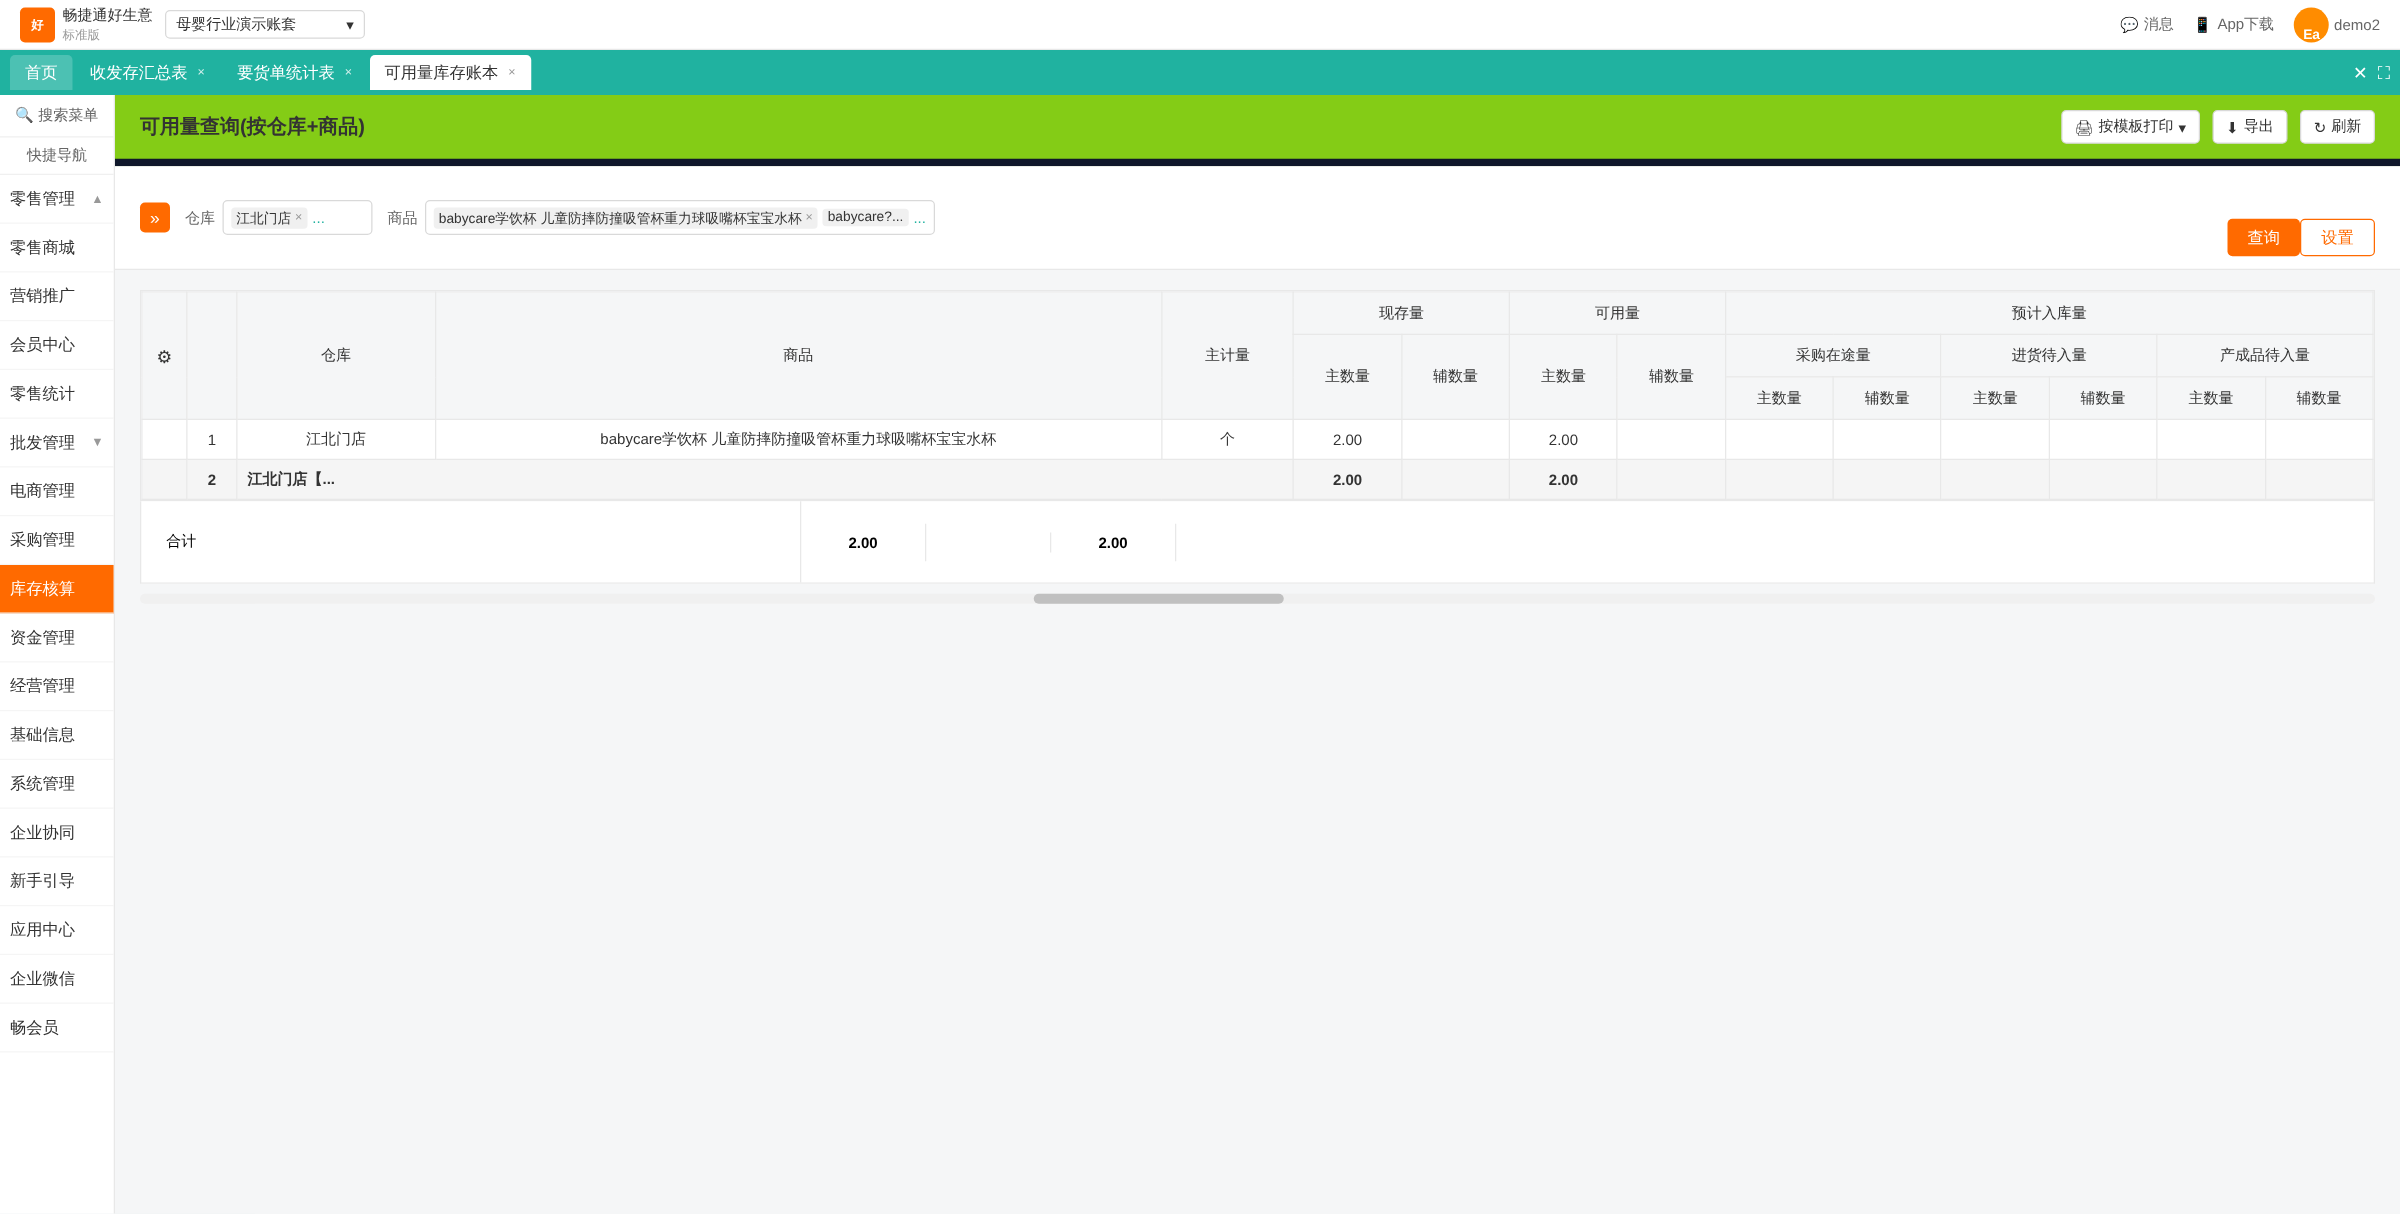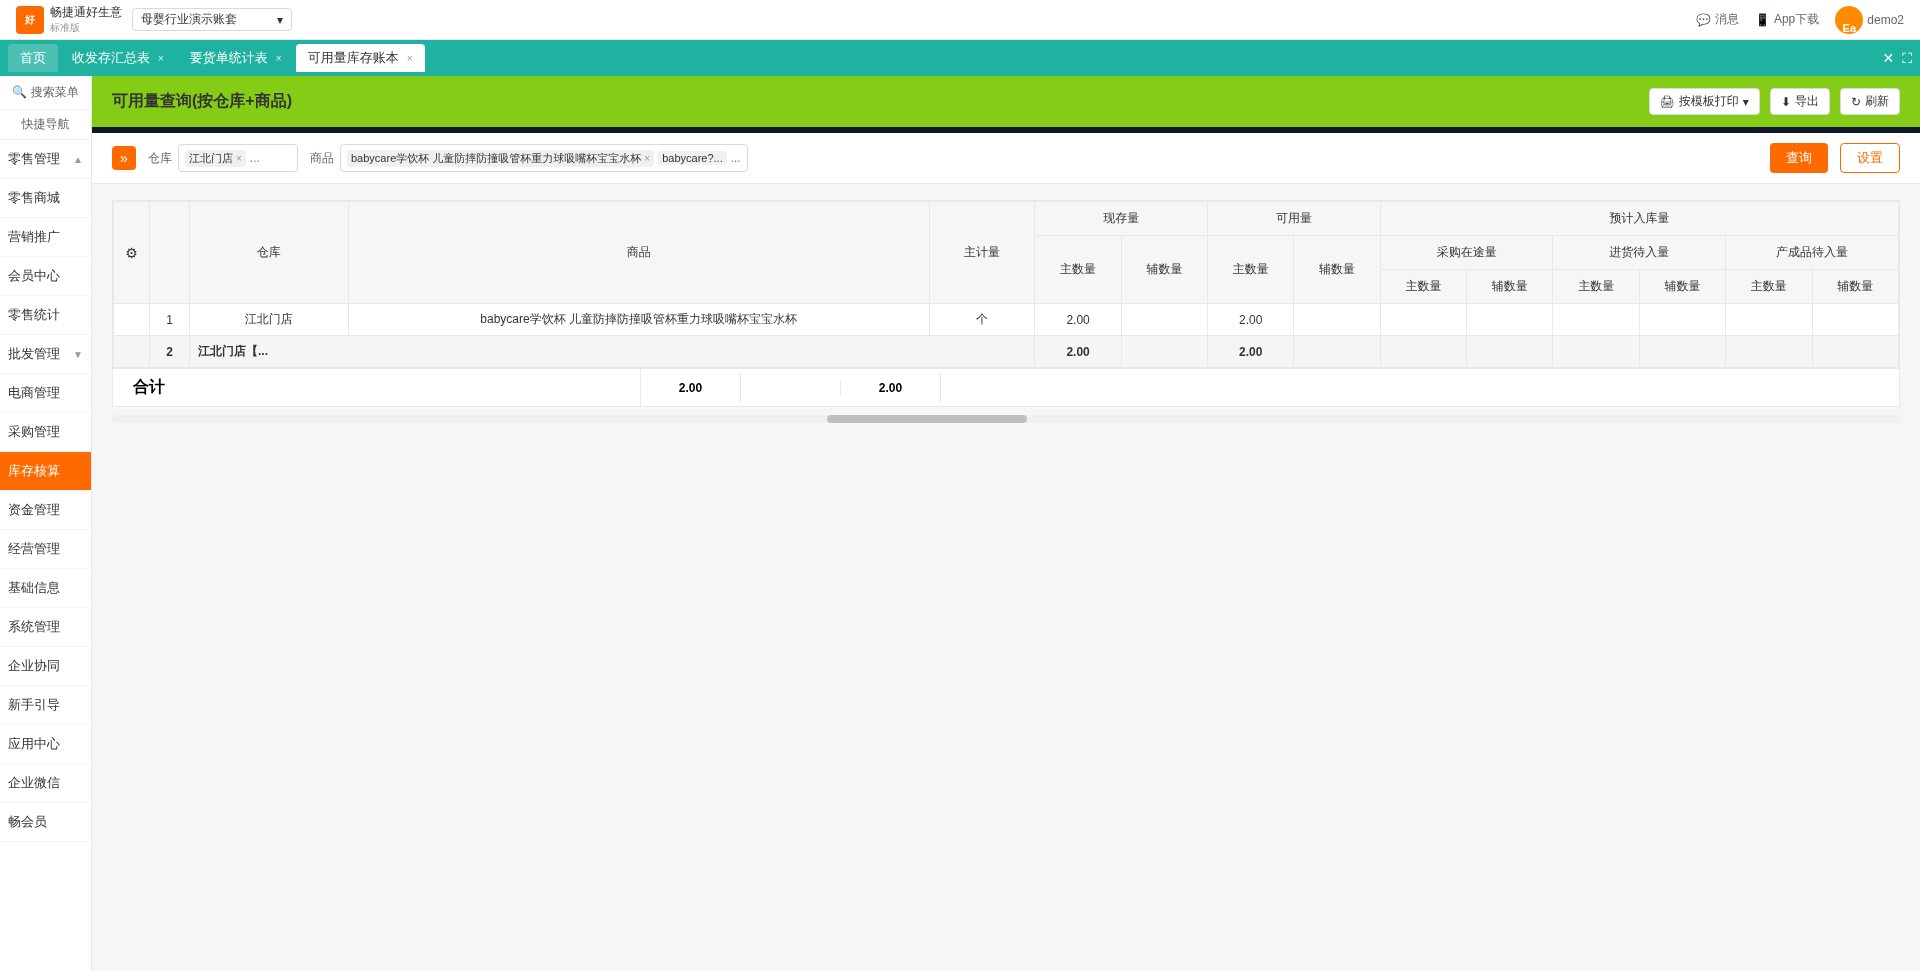--- a/index.html
+++ b/index.html
@@ -259,21 +259,22 @@
       display: flex;
       align-items: center;
       gap: 3px;
       color: #333;
     }
     .filter-tag .tag-x { color: #999; cursor: pointer; font-size: 10px; }
     .filter-more { color: #20b2a0; cursor: pointer; font-size: 12px; }
     .filter-actions {
       margin-left: auto;
       display: flex;
-      gap: 12px;
+      gap: 0;
+      margin-top: 32px;
     }
     .btn-query {
       background: #ff6a00;
       color: #fff;
       border: none;
       padding: 5px 16px;
       border-radius: 4px;
       cursor: pointer;
       font-size: 13px;
     }
@@ -634,21 +635,21 @@
               <td></td>
               <td></td>
               <td></td>
               <td></td>
             </tr>
           </tbody>
         </table>
       </div>
 
       <div style="background:#fff; border:1px solid #e8e8e8; border-top:none; display:flex; align-items:center; min-height:36px;">
-        <span style="padding:8px 20px; font-weight:bold; font-size:16px; min-width:528px; display:inline-block; border-right:1px solid #e8e8e8;">合计</span>
+        <span style="padding:24px 20px; font-weight:normal; font-size:12px; min-width:528px; display:inline-block; border-right:1px solid #e8e8e8;">合计</span>
         <span style="padding:8px 20px; font-weight:bold; font-size:12px; min-width:100px; display:inline-block; border-right:1px solid #e8e8e8; text-align:center;">2.00</span>
         <span style="padding:8px 20px; font-size:12px; min-width:100px; display:inline-block; border-right:1px solid #e8e8e8; text-align:center;"></span>
         <span style="padding:8px 20px; font-weight:bold; font-size:12px; min-width:100px; display:inline-block; border-right:1px solid #e8e8e8; text-align:center;">2.00</span>
         <span style="padding:8px; font-size:12px; flex:1; display:inline-block;"></span>
       </div>
 
       <div style="padding: 4px 0 2px; background:#f5f6f7;">
         <div class="scrollbar-track">
           <div class="scrollbar-thumb"></div>
         </div>

